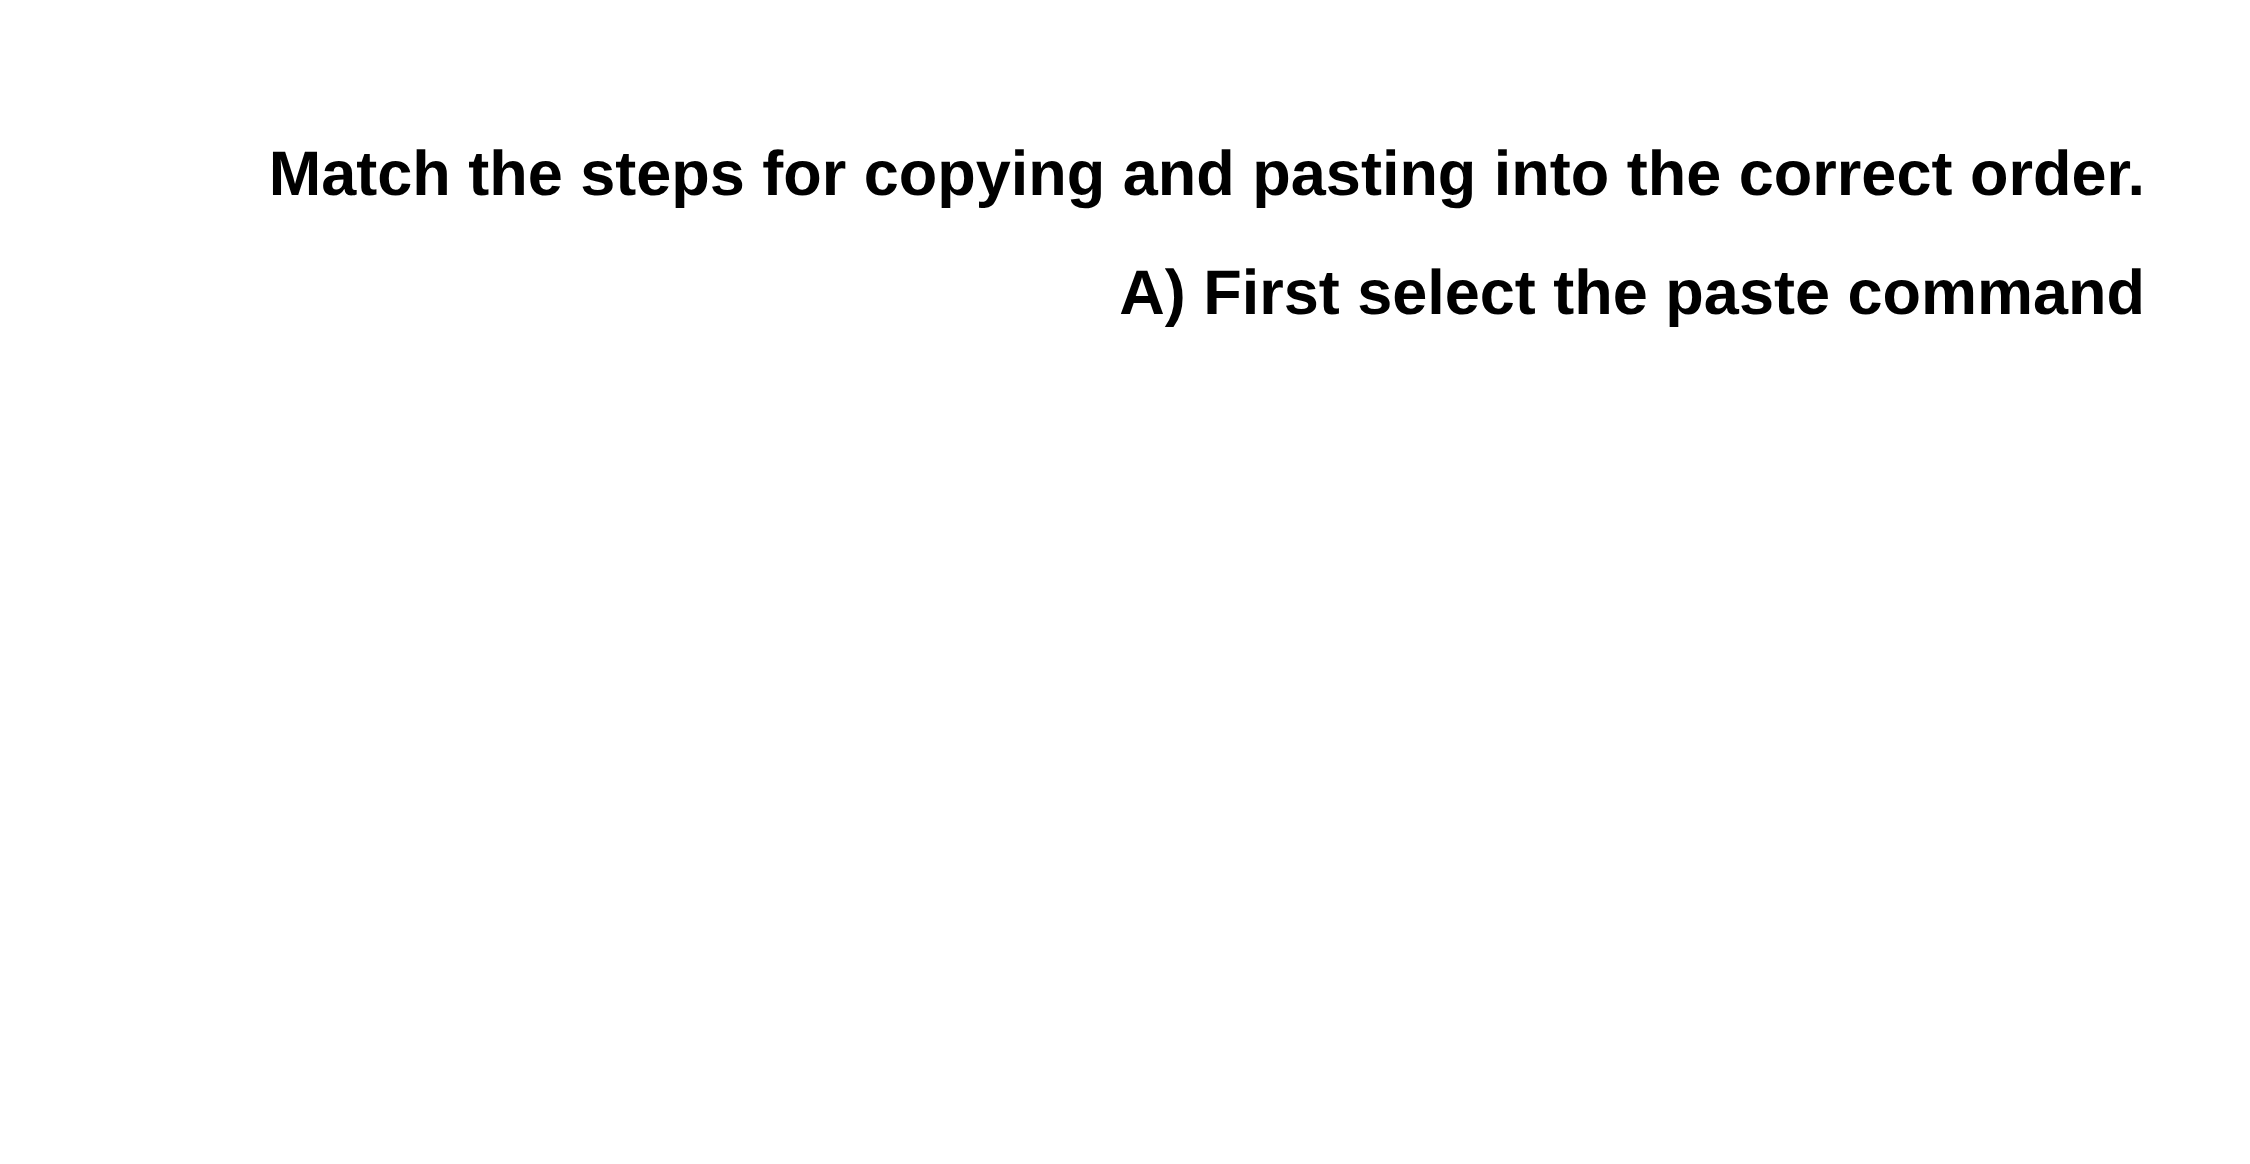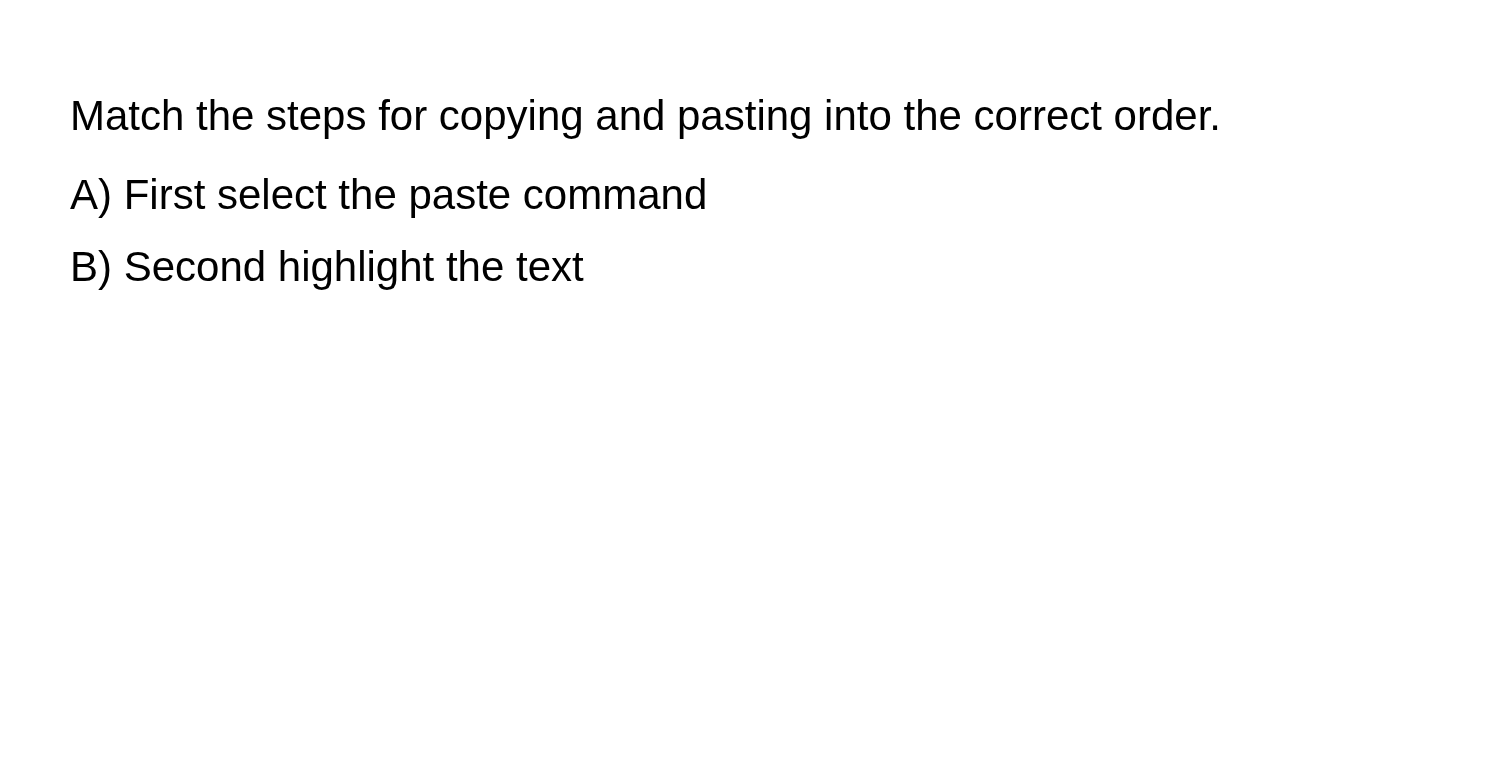--- a/index.html
+++ b/index.html
@@ -11,29 +11,29 @@
       width: 1500px;
       height: 776px;
       background: #ffffff;
       font-family: -apple-system, BlinkMacSystemFont, "Segoe UI", Helvetica, Arial, sans-serif;
       color: #000000;
       padding: 80px 70px;
     }
     .content {
       font-size: 42px;
       line-height: 1.7;
-      font-weight: 400;
+      font-weight: 700;
+      text-align: right;
     }
     .question {
       margin-bottom: 8px;
     }
     .option {
       margin-bottom: 0;
     }
   </style>
 </head>
 <body>
 
 <div class="content">
   <div class="question">Match the steps for copying and pasting into the correct order.</div>
   <div class="option">A) First select the paste command</div>
-  <div class="option">B) Second highlight the text</div>
 </div>
 
 </body></html>

